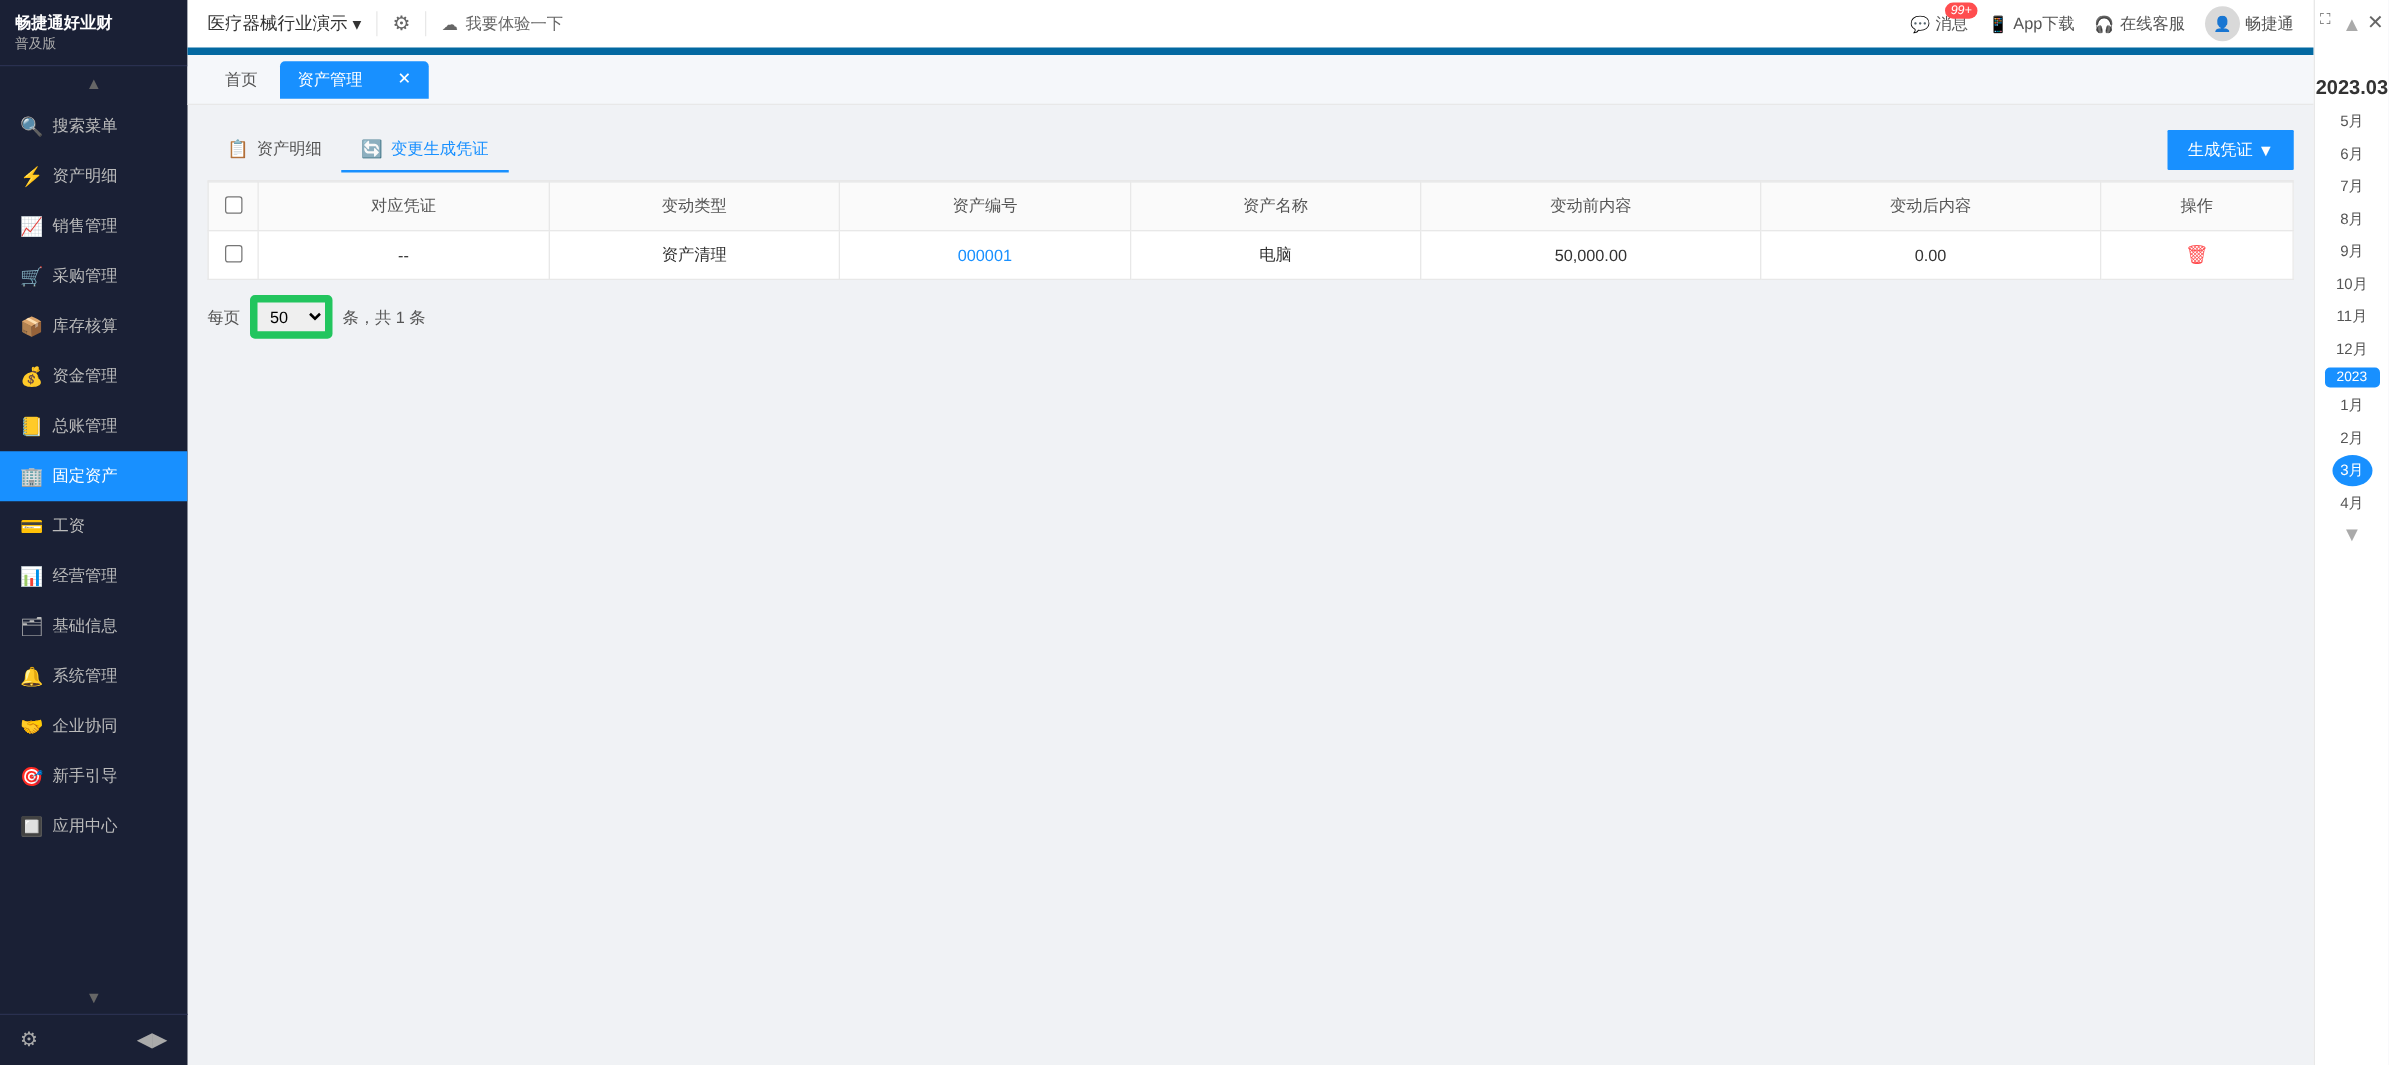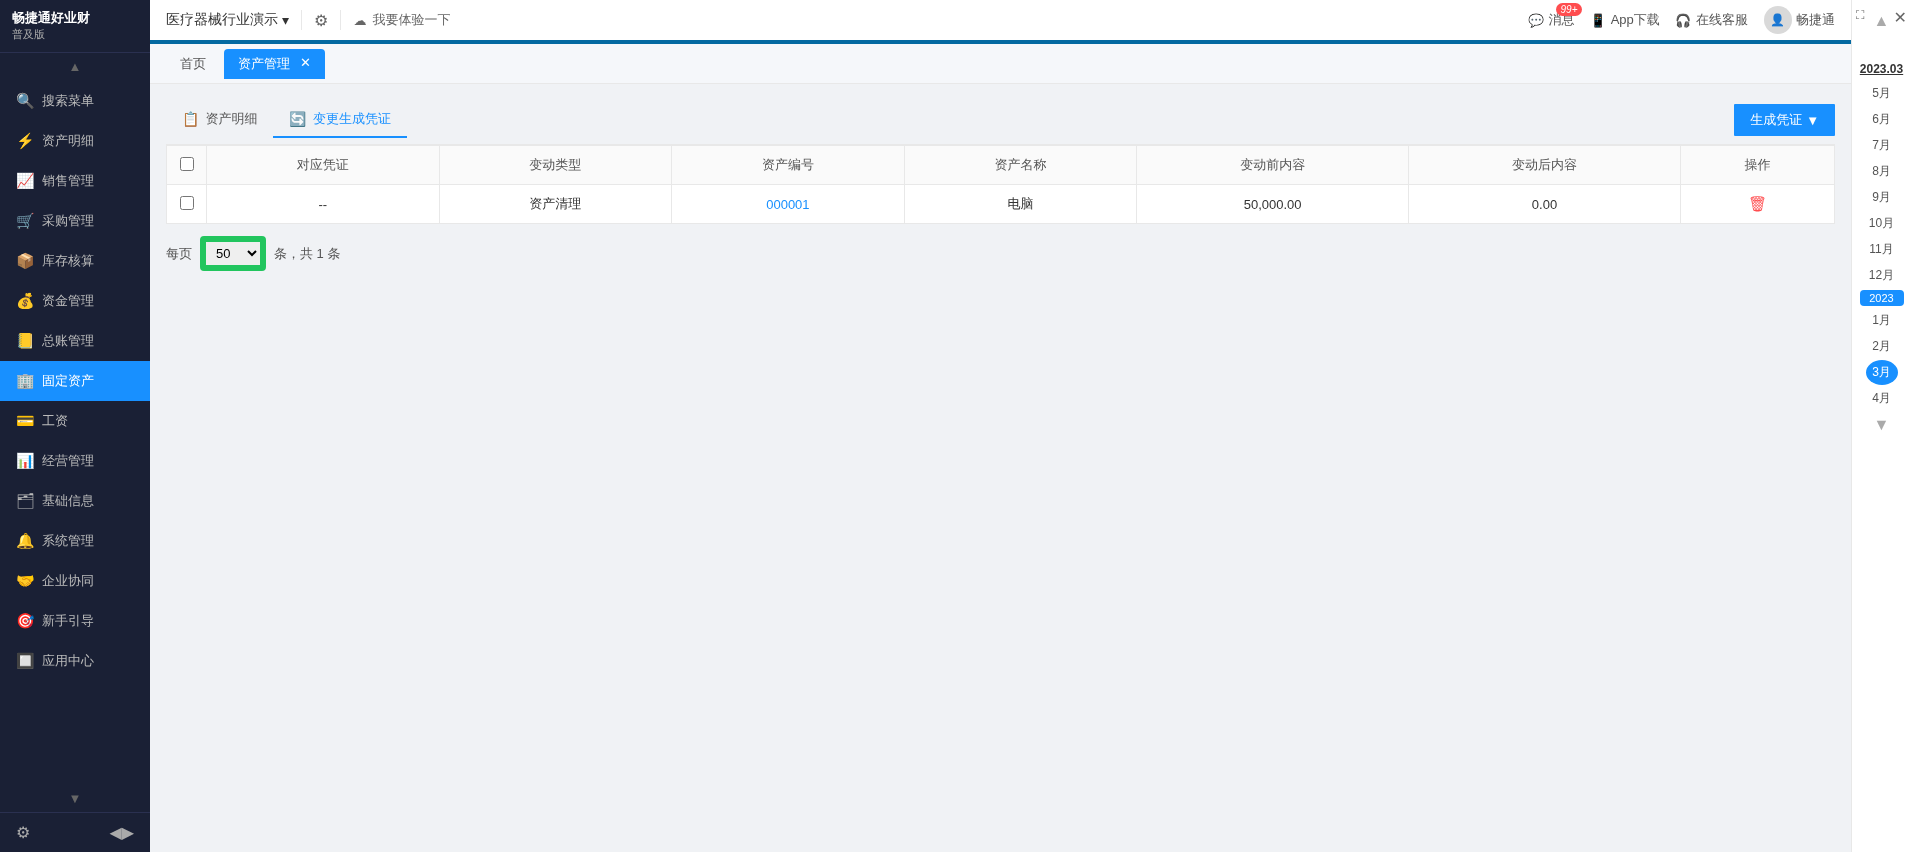--- a/index.html
+++ b/index.html
@@ -17,34 +17,34 @@
     .sidebar-item.active { background: #1890ff; color: #fff; }
     .sidebar-item .icon { font-size: 15px; width: 18px; text-align: center; }
     .sidebar-bottom { padding: 10px 16px; display: flex; justify-content: space-between; align-items: center; border-top: 1px solid #2a3050; }
     .sidebar-bottom-icon { color: #aaa; cursor: pointer; font-size: 16px; }
     .scroll-arrow { width: 20px; height: 20px; display: flex; align-items: center; justify-content: center; color: #666; cursor: pointer; }
 
     
     .main { flex: 1; display: flex; flex-direction: column; min-width: 0; }
 
     
-    .topbar { height: 44px; background: #fff; border-bottom: 4px solid #0369a1; display: flex; align-items: center; padding: 0 16px; gap: 12px; flex-shrink: 0; }
+    .topbar { height: 44px; background: #fff; border-bottom: 6px solid #0369a1; display: flex; align-items: center; padding: 0 16px; gap: 12px; flex-shrink: 0; }
     .topbar-title { font-size: 14px; color: #333; display: flex; align-items: center; gap: 4px; cursor: pointer; }
     .topbar-divider { width: 1px; height: 20px; background: #e8e8e8; }
     .topbar-gear { color: #666; cursor: pointer; font-size: 16px; }
     .topbar-experience { display: flex; align-items: center; gap: 6px; color: #666; font-size: 13px; cursor: pointer; }
     .topbar-right { margin-left: auto; display: flex; align-items: center; gap: 16px; }
     .topbar-right-item { display: flex; align-items: center; gap: 4px; color: #555; cursor: pointer; font-size: 13px; position: relative; }
     .badge { background: #ff4d4f; color: #fff; font-size: 10px; border-radius: 10px; padding: 1px 5px; position: absolute; top: -8px; right: -8px; font-style: italic; }
     .avatar-circle { width: 28px; height: 28px; background: #d9d9d9; border-radius: 50%; display: flex; align-items: center; justify-content: center; color: #666; font-size: 12px; }
 
     
     .nav-tabs { height: 40px; background: #f5f7fa; border-bottom: 1px solid #e8e8e8; display: flex; align-items: center; padding: 0 16px; gap: 4px; flex-shrink: 0; }
     .nav-tab { padding: 6px 14px; border-radius: 4px 4px 0 0; cursor: pointer; font-size: 13px; color: #555; }
-    .nav-tab.active { background: #1890ff; color: #fff; display: flex; align-items: flex-start; gap: 6px; }
+    .nav-tab.active { background: #1890ff; color: #fff; display: flex; align-items: flex-start; gap: 24px; }
     .nav-tab-home { color: #555; background: transparent; }
 
     
     .content { flex: 1; padding: 12px 16px; overflow: auto; position: relative; }
     
     
     .sub-tabs { display: flex; align-items: center; gap: 0; border-bottom: 1px solid #e8e8e8; margin-bottom: 0; }
     .sub-tab { padding: 8px 16px; cursor: pointer; font-size: 13px; color: #555; display: flex; align-items: center; gap: 6px; border-bottom: 2px solid transparent; }
     .sub-tab.active { color: #1890ff; border-bottom: 2px solid #1890ff; }
     .sub-tab-icon { font-size: 14px; }
@@ -61,21 +61,21 @@
     .delete-icon { color: #ff4d4f; cursor: pointer; font-size: 15px; }
 
     
     .pagination { display: flex; align-items: center; gap: 8px; padding: 12px 0; font-size: 13px; color: #555; }
     .pagination select { border: 6px solid #22c55e; border-radius: 4px; padding: 3px 6px; font-size: 13px; }
 
     
     .right-panel { width: 60px; background: #fff; border-left: 1px solid #e8e8e8; display: flex; flex-direction: column; align-items: center; padding: 8px 0; flex-shrink: 0; position: relative; }
     .panel-close { position: absolute; top: 8px; right: 4px; cursor: pointer; color: #666; font-size: 16px; }
     .panel-expand { position: absolute; top: 8px; left: 4px; cursor: pointer; color: #666; font-size: 14px; }
-    .year-label { font-size: 12px; color: #333; font-weight: bold; margin: 28px 0 4px 0; white-space: nowrap; text-decoration: underline; }
+    .year-label { font-size: 16px; color: #333; font-weight: bold; margin: 28px 0 4px 0; white-space: nowrap; }
     .month-item { width: 44px; text-align: center; padding: 4px 0; font-size: 12px; color: #555; cursor: pointer; border-radius: 4px; margin: 1px 0; }
     .month-item.active { background: #1890ff; color: #fff; border-radius: 50%; width: 32px; margin: 1px auto; }
     .month-item.current-year { background: #1890ff; color: #fff; border-radius: 4px; padding: 2px 6px; font-size: 11px; }
     .panel-arrow-up { color: #aaa; cursor: pointer; font-size: 16px; padding: 4px; }
     .panel-arrow-down { color: #aaa; cursor: pointer; font-size: 16px; padding: 4px; }
 
     
     input[type="checkbox"] { width: 14px; height: 14px; cursor: pointer; }
   </style>
 </head>

